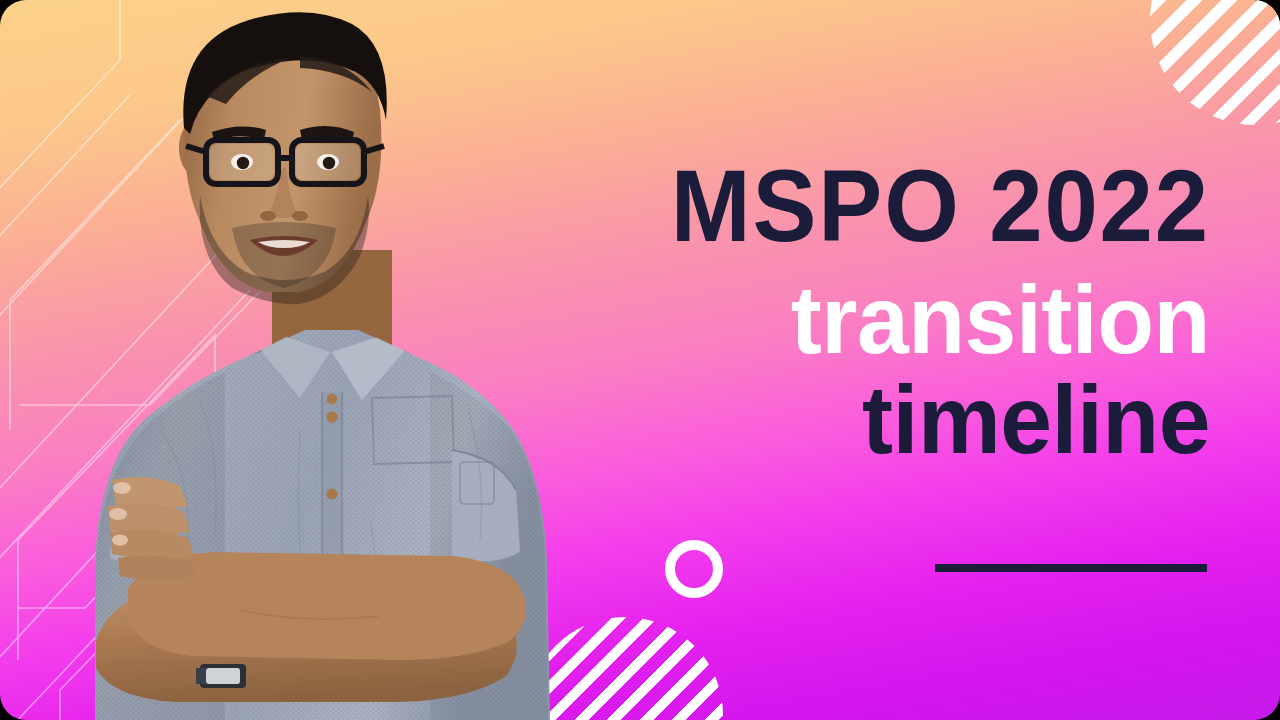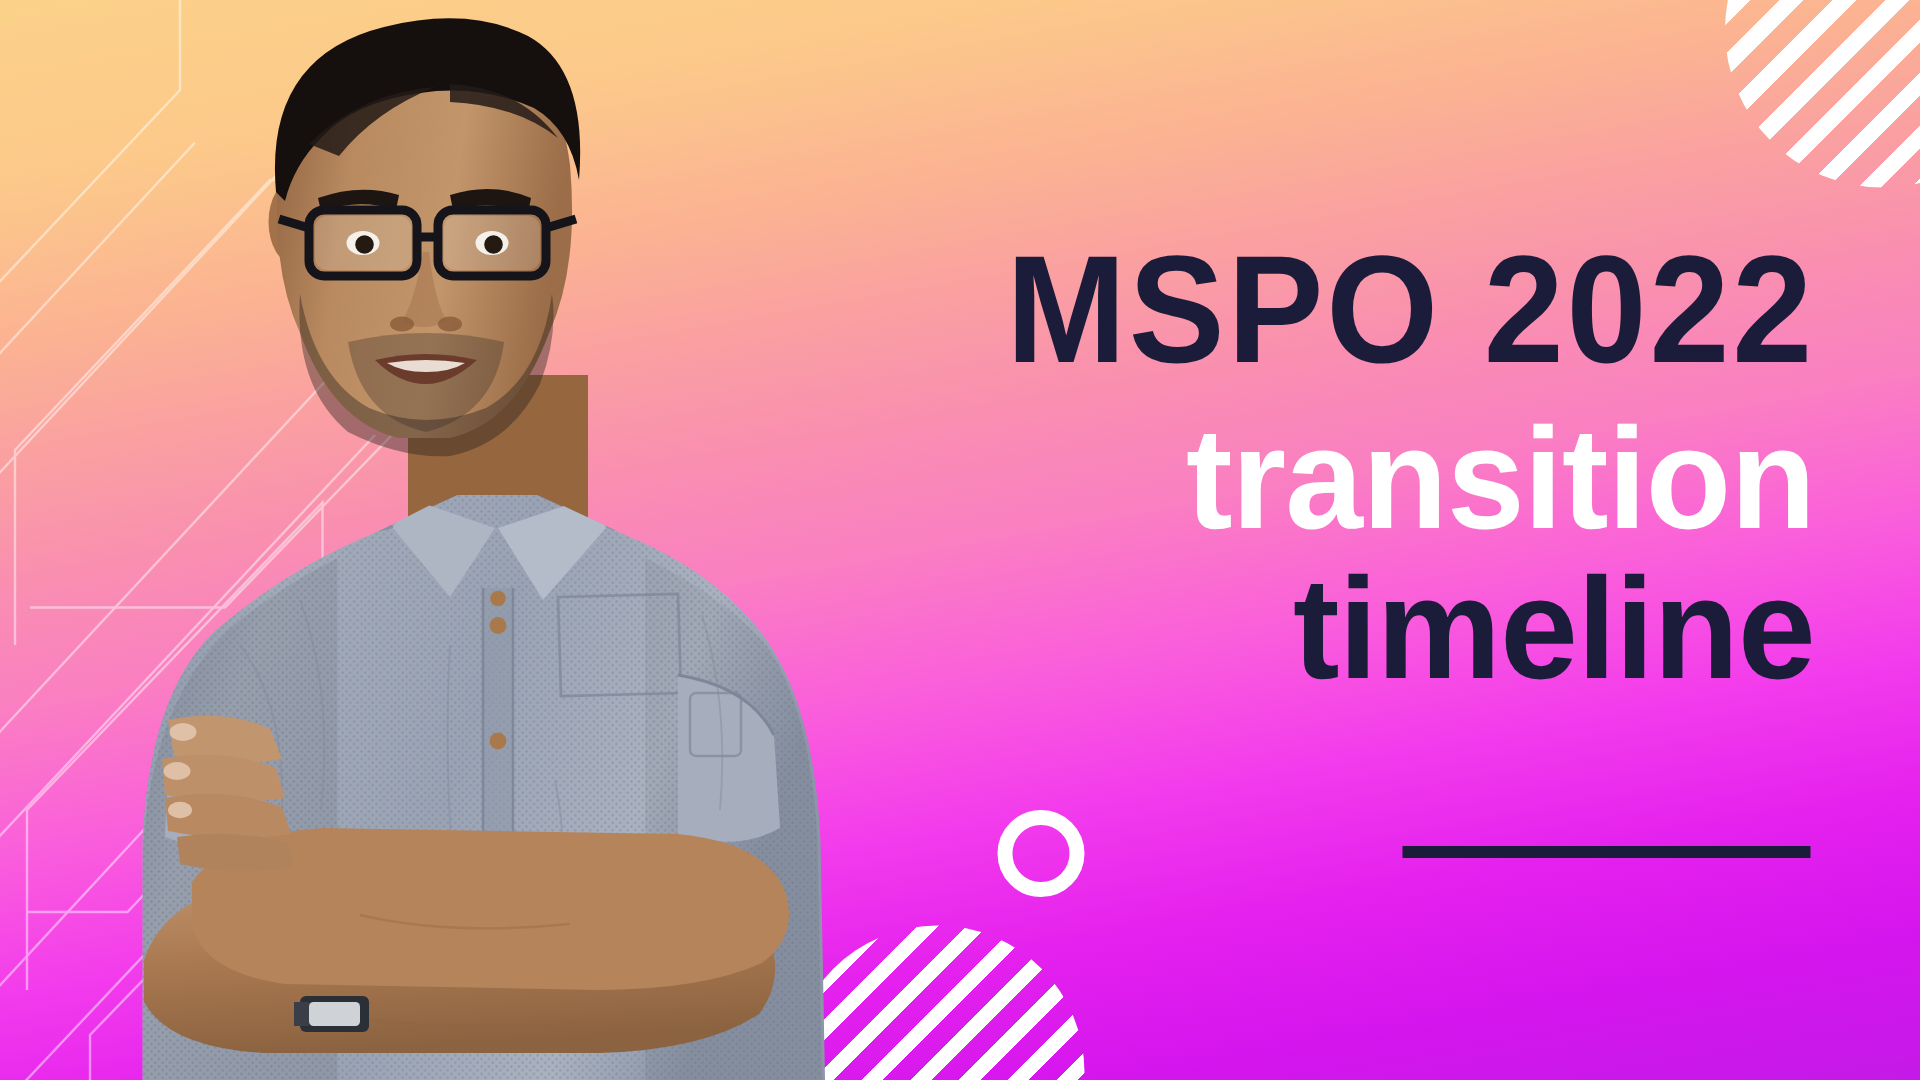--- a/index.html
+++ b/index.html
@@ -24,20 +24,21 @@
         #fbb193 25%,
         #fa9fa2 33%,
         #f98fb0 41%,
         #fa7fc2 50%,
         #fa5fdb 60%,
         #f33cec 70%,
         #e421ee 80%,
         #d415ed 90%,
         #c41ae8 100%
       );
+    border-radius: 26px;
   }
 
   
   .line-art {
     position: absolute;
     left: 0;
     top: 0;
     width: 420px;
     height: 720px;
     pointer-events: none;

